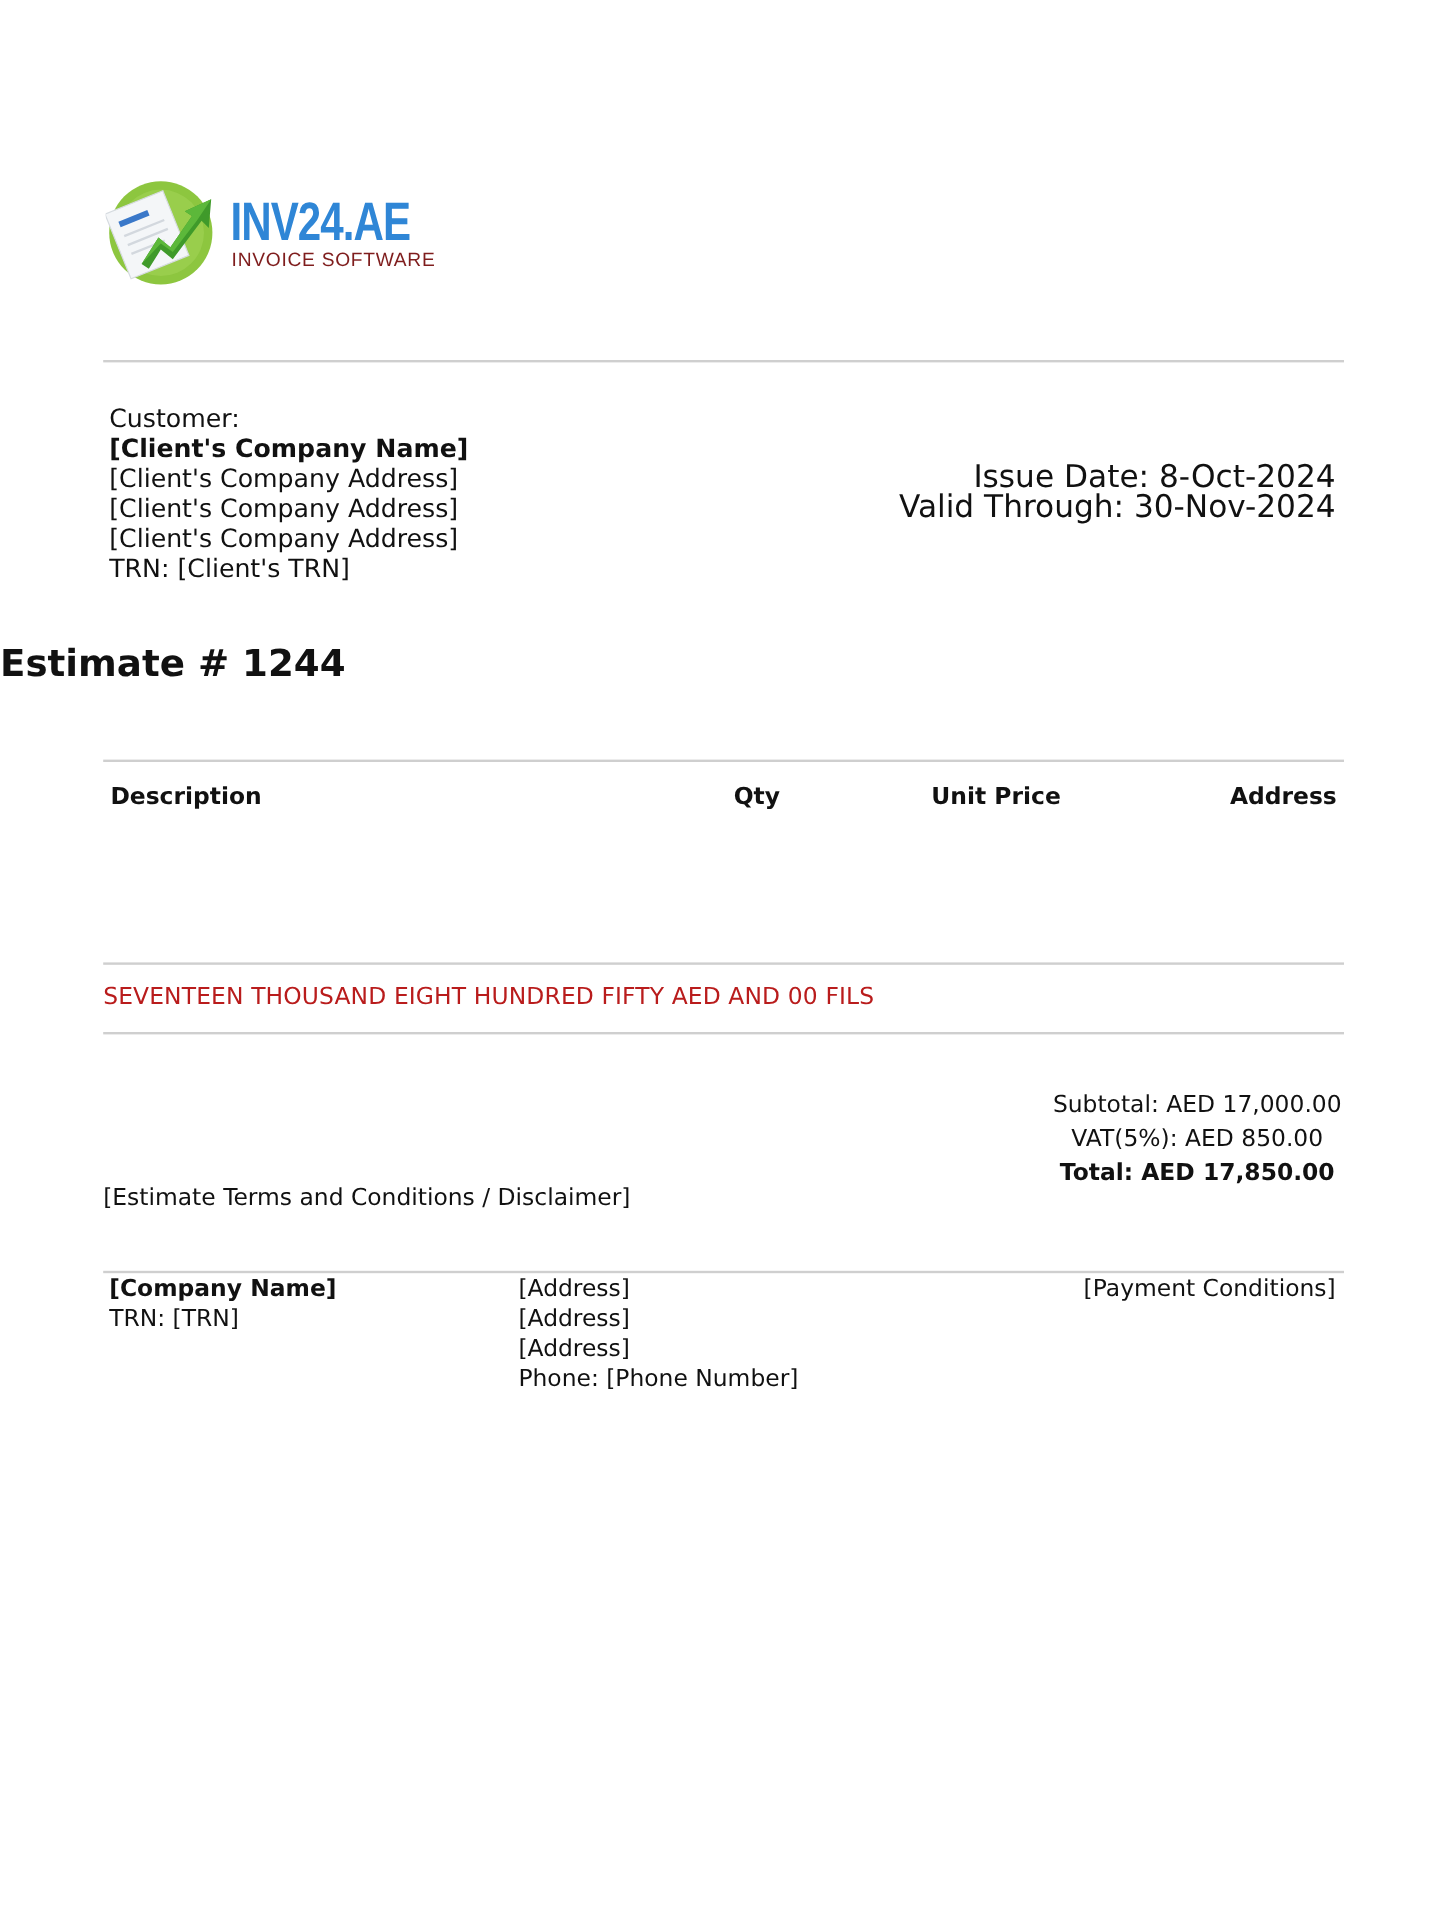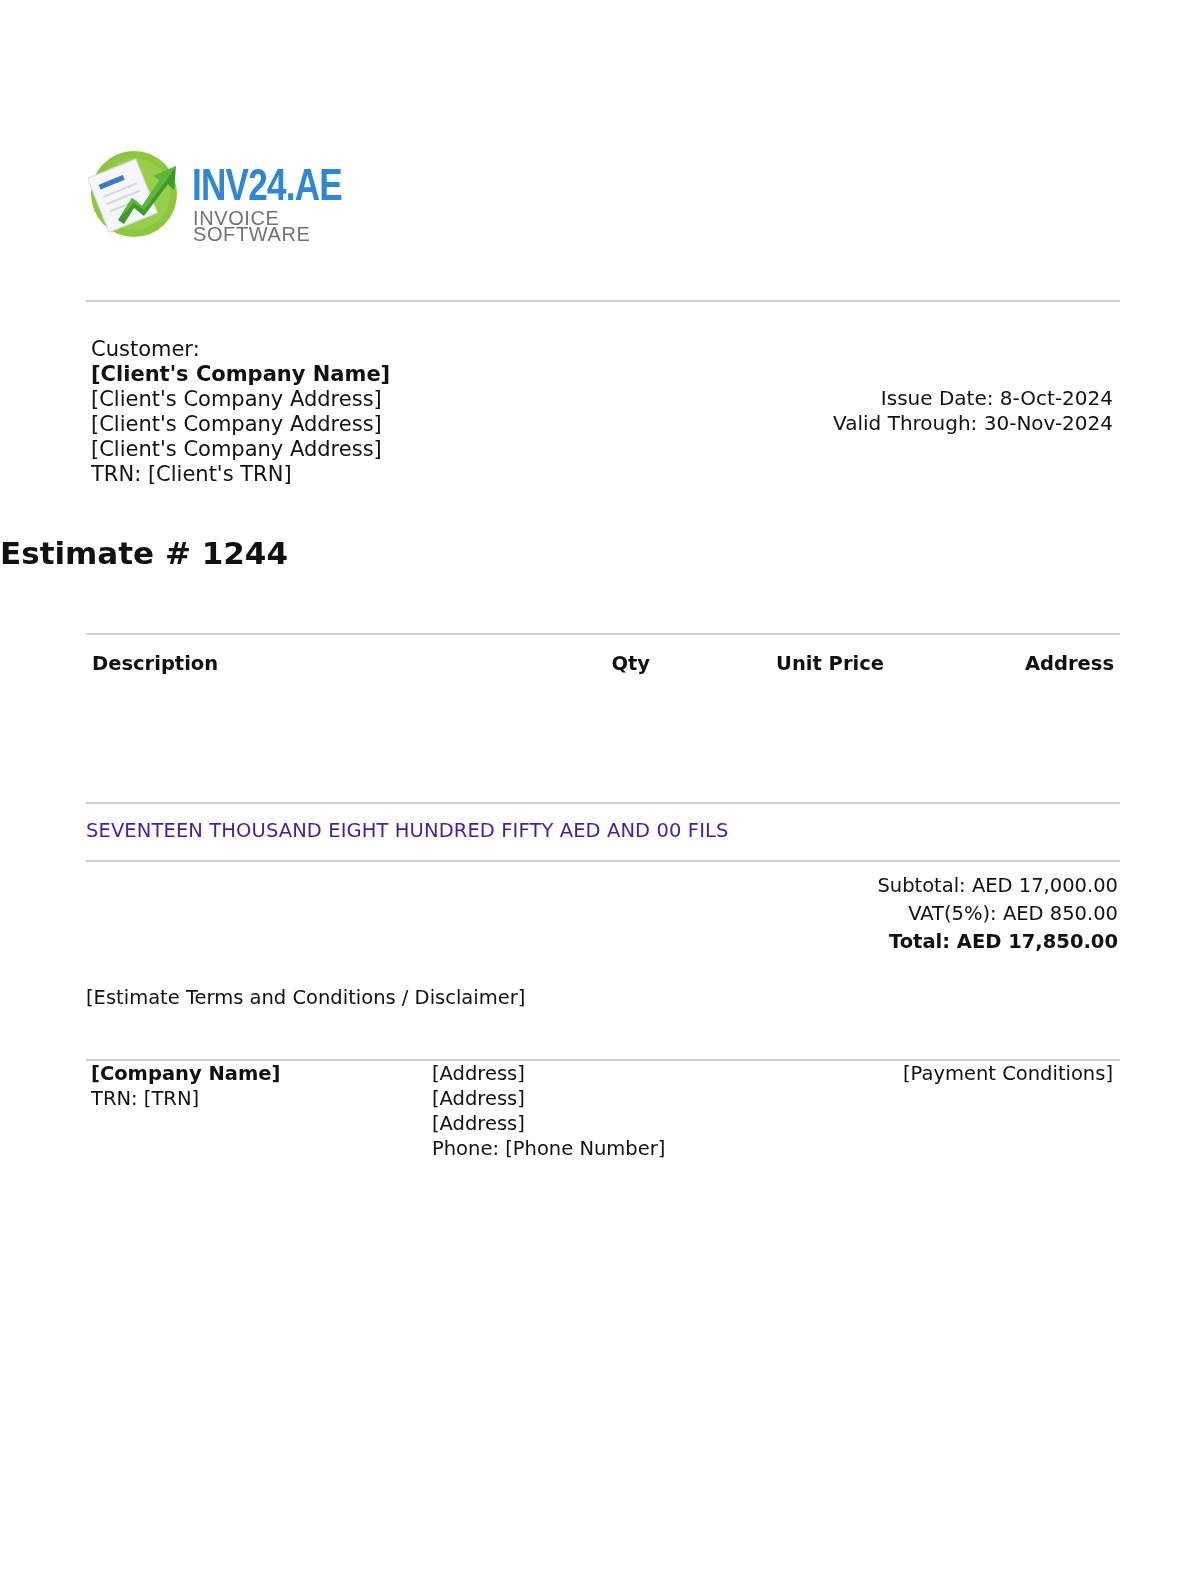--- a/index.html
+++ b/index.html
@@ -2,33 +2,33 @@
 <html><head>
 <meta charset="utf-8">
 <style>
   html, body { margin:0; padding:0; background:#ffffff; }
   body { width:1197px; height:1596px; position:relative; font-family:"DejaVu Sans", sans-serif; color:#111; font-size:19px; }
   .abs { position:absolute; }
   .line { position:absolute; left:86px; width:1034px; height:0; border-top:2px solid #cfcfcf; }
   .logo { left:88px; top:148px; width:300px; height:90px; }
   .logo-mark { position:absolute; left:0; top:0; width:94px; height:90px; }
   .logo-name { position:absolute; left:104px; top:14px; font-family:"Liberation Sans", sans-serif; font-weight:bold; font-size:45px; letter-spacing:-1px; color:#2f86d6; transform:scaleX(0.78); transform-origin:left top; line-height:46px; }
-  .logo-sub { position:absolute; left:105px; top:62px; font-family:"Liberation Sans", sans-serif; font-size:20px; color:#737373; letter-spacing:0.6px; line-height:16px; }
+  .logo-sub { position:absolute; left:105px; top:62px; font-family:"Liberation Sans", sans-serif; font-size:16px; color:#7f1d1d; letter-spacing:0.6px; line-height:16px; }
   .cust { left:91px; top:337px; line-height:25px; font-size:21px; }
   .cust div { white-space:nowrap; }
   .bold { font-weight:bold; }
-  .dates { right:84px; top:386px; text-align:right; line-height:25px; font-size:20px; }
+  .dates { right:84px; top:386px; text-align:right; line-height:25px; font-size:26px; }
   .title { left:0; width:953px; top:533px; text-align:left; font-weight:bold; font-size:31px; line-height:40px; }
   table.items { position:absolute; left:86px; top:648px; width:1034px; border-collapse:collapse; font-size:19.5px; }
   table.items th, table.items td { padding:0 6px; height:32px; white-space:nowrap;margin-left:29px; }
   table.items th { font-weight:bold; height:38px; vertical-align:top; padding-top:4px; }
   table.items .l { text-align:left; }
   table.items .r { text-align:right; }
-  .words { left:86px; top:819px; color:#4c1d95; font-size:19.5px; letter-spacing:0.1px; }
-  .totals { right:79px; top:872px; text-align:right; line-height:28px; font-size:19.5px; }
+  .words { left:86px; top:819px; color:#b91c1c; font-size:19.5px; letter-spacing:0.1px; }
+  .totals { right:79px; top:907px; text-align:center; line-height:28px; font-size:19.5px; }
   .terms { left:86px; top:986px; font-size:19.5px; }
   .foot1 { left:91px; top:1061px; line-height:25px; font-size:19.5px; }
   .foot2 { left:432px; top:1061px; line-height:25px; font-size:19.5px; }
   .foot3 { right:84px; top:1061px; text-align:right; font-size:19.5px; line-height:25px; }
 </style>
 </head>
 <body>
 
 <div class="abs logo">
   <svg class="logo-mark" viewBox="0 0 94 90">

